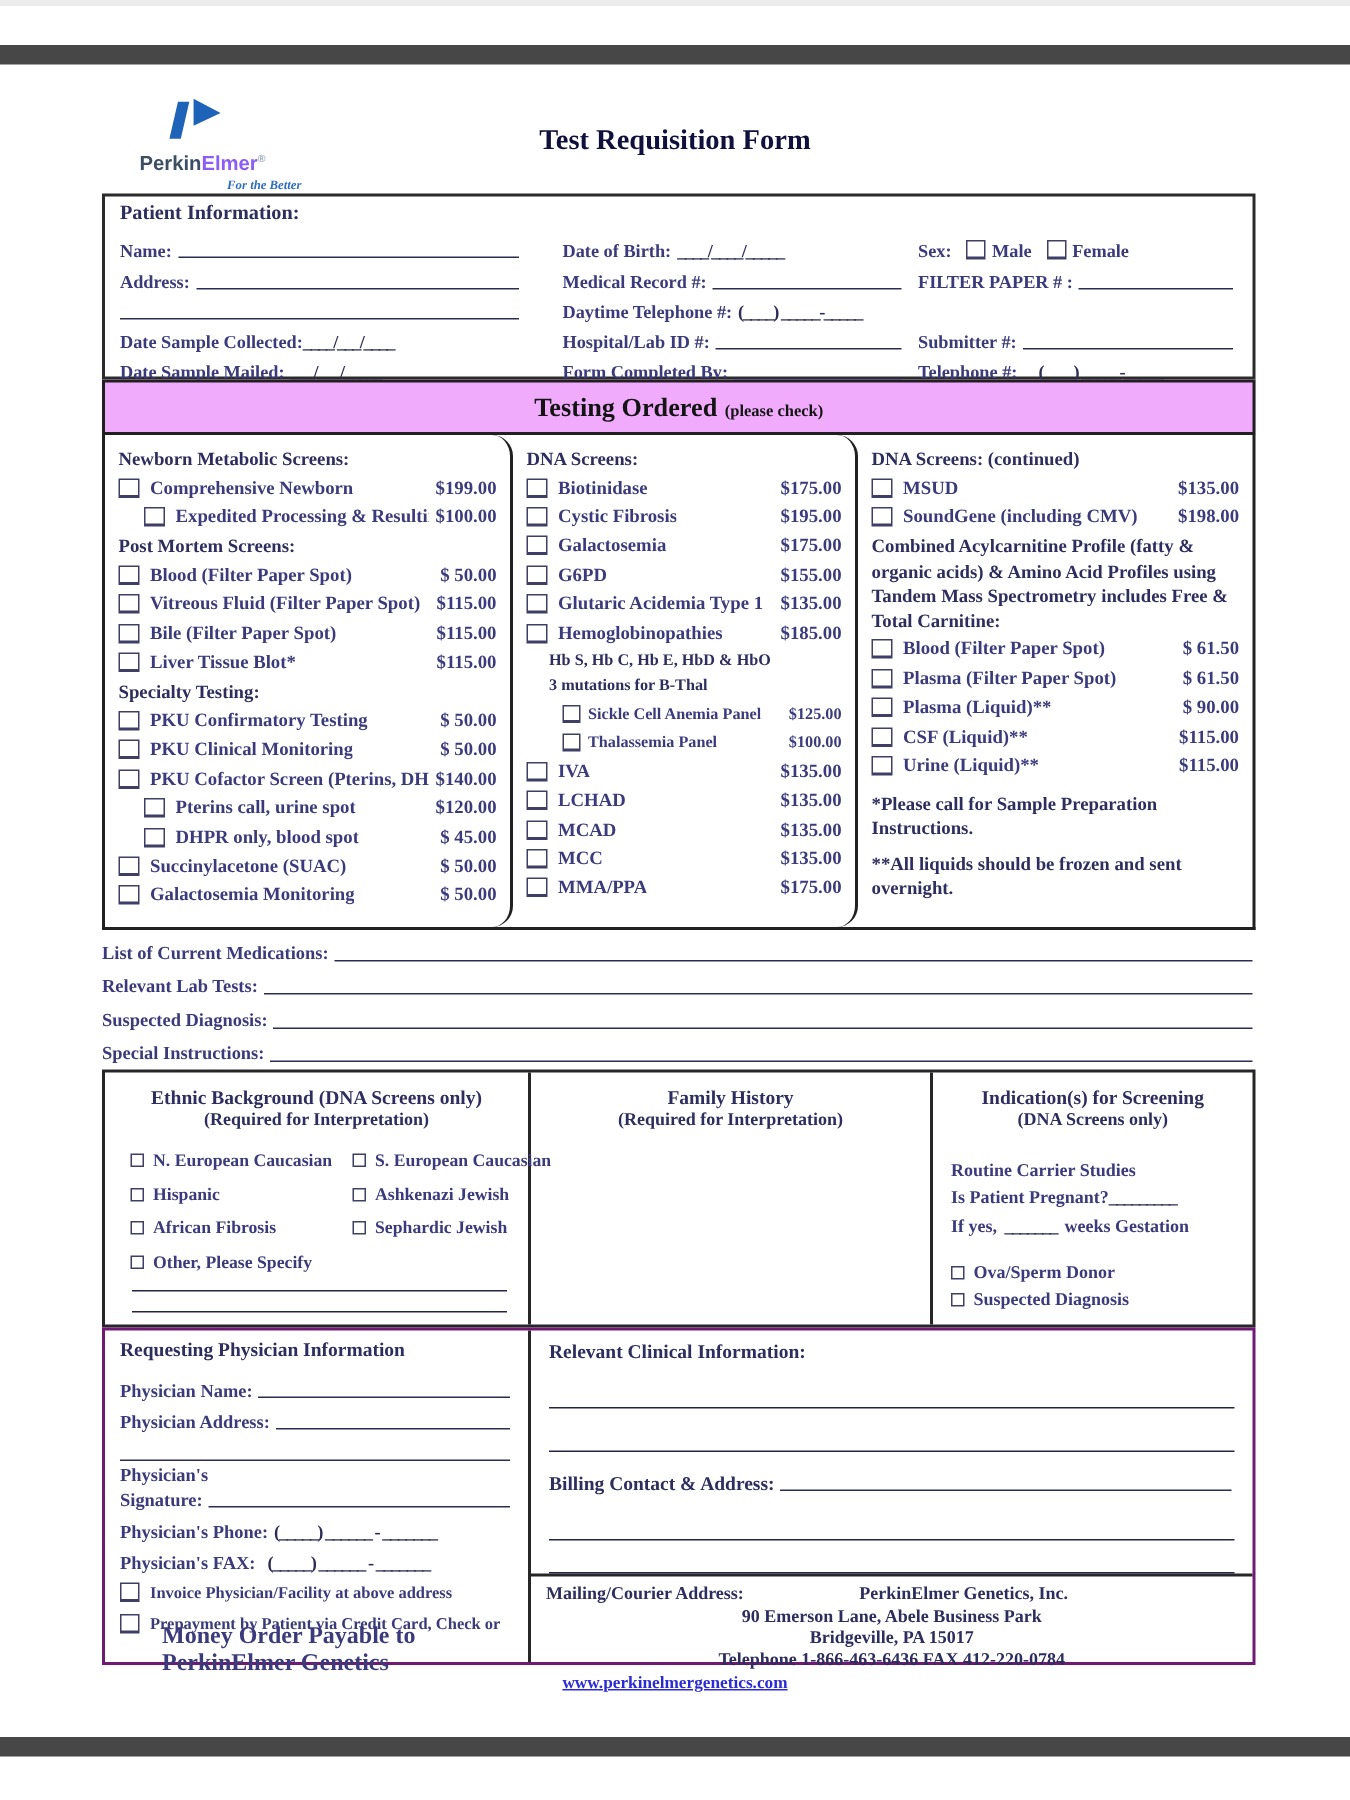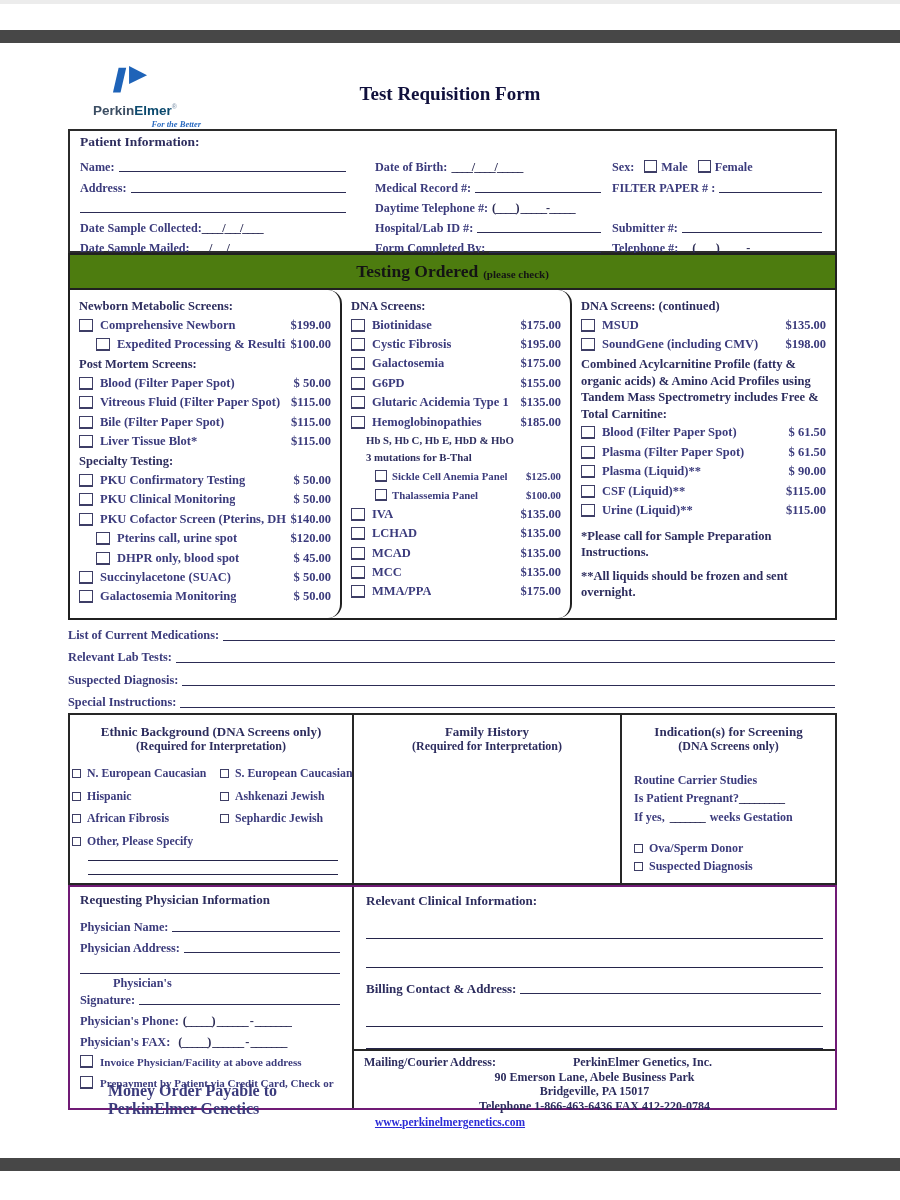--- a/index.html
+++ b/index.html
@@ -7,39 +7,39 @@
         font-family:"Liberation Serif","DejaVu Serif",serif;font-weight:700;color:#3b3b7c;}
   .edge{position:absolute;top:0;left:0;width:100%;height:4px;background:#ececec;}
   .scanbar{position:absolute;left:0;width:100%;height:13px;background:#474747;}
   .scanbar.top{top:30px;}
   .scanbar.bot{top:1158px;}
 
   
   .brand{position:absolute;left:93px;top:64px;width:118px;}
   .mark{display:block;margin-left:16px;width:42px;height:36px;}
   .brandline{font-family:"Liberation Sans","DejaVu Sans",sans-serif;font-size:13.5px;line-height:14px;}
-  .b1{color:#3c4e63;} .b2{color:#0c4a6e;} .b3{color:#93a5b8;font-size:7px;vertical-align:super;}
+  .b1{color:#3c4e63;} .b2{color:#8b5cf6;} .b3{color:#93a5b8;font-size:7px;vertical-align:super;}
   .tagline{font-style:italic;color:#2d6cc0;font-size:8.5px;text-align:right;padding-right:10px;margin-top:1px;}
   .title{position:absolute;left:0;top:83px;width:900px;text-align:center;font-size:19px;color:#10103c;}
 
   
   .pbox{position:absolute;left:68px;top:129px;width:769px;height:124px;border:2px solid #2b2b2b;box-sizing:border-box;}
   .pc{position:absolute;}
   .pc1{left:10px;top:3px;width:268px;}
   .pc2{left:305px;top:24px;width:228px;}
   .pc3{left:542px;top:24px;width:212px;}
   .sechead{font-size:13.5px;color:#2d2d5e;height:21px;}
   .prow{display:flex;align-items:flex-end;height:20.3px;font-size:12.2px;white-space:nowrap;}
   .ln{flex:1 1 auto;border-bottom:1.4px solid #2c2c55;margin:0 2px 3px 4px;height:1px;min-width:10px;}
   .us{letter-spacing:-1px;color:#2c2c55;margin-left:4px;}
   .cbx{width:11px;height:10px;border:1.5px solid #3e3e66;border-bottom-width:2.2px;margin:0 4px 2px 10px;flex:none;}
   .gap{height:20.3px;}
 
   
-  .banner{position:absolute;left:68px;top:253px;width:769px;height:37px;background:#4d7c0f;
+  .banner{position:absolute;left:68px;top:253px;width:769px;height:37px;background:#f0abfc;
           border:2px solid #202020;box-sizing:border-box;display:flex;align-items:center;justify-content:center;color:#141414;}
   .banner .big{font-size:17.5px;}
   .banner .small{font-size:11px;margin-left:5px;padding-top:4px;}
 
   
   .tbox{position:absolute;left:68px;top:290px;width:769px;height:330px;border:2px solid #202020;border-top:none;
         box-sizing:border-box;display:flex;}
   .tcol{padding:6px 9px 0 9px;box-sizing:border-box;overflow:hidden;border-radius:14px;}
   .tcol.a{width:272px;border-right:2px solid #202020;}
   .tcol.b{width:230px;border-right:2px solid #202020;}
@@ -61,36 +61,36 @@
   .midrow .ln{margin-bottom:2px;}
 
   
   .threecol{position:absolute;left:68px;top:713px;width:769px;height:172px;display:flex;
             border:2px solid #262626;box-sizing:border-box;}
   .eb{width:284px;border-right:2px solid #262626;box-sizing:border-box;}
   .fb{width:268px;border-right:2px solid #262626;box-sizing:border-box;}
   .ib{flex:1;}
   .boxtitle{text-align:center;font-size:13px;color:#2d2d5e;line-height:15px;margin-top:9px;}
   .boxtitle2{text-align:center;font-size:12px;color:#2d2d5e;line-height:14px;}
-  .egrid{display:grid;grid-template-columns:148px 1fr;padding:13px 6px 0 2px;row-gap:7.5px;font-size:11.8px;}
+  .egrid{display:grid;grid-template-columns:148px 1fr;padding:13px 6px 0 17px;row-gap:7.5px;font-size:11.8px;}
   .eopt{display:flex;align-items:center;white-space:nowrap;}
   .sq{width:7px;height:7px;border:1.4px solid #3e3e66;margin-right:6px;flex:none;}
   .eln{border-bottom:1.7px solid #24244a;margin:11px 14px 0 18px;}
   .icontent{padding:16px 8px 0 12px;font-size:12px;}
   .irow{display:flex;align-items:flex-end;height:18.5px;white-space:nowrap;}
   .iopt{display:flex;align-items:center;height:18px;margin-top:0;}
   .iopts{margin-top:15px;}
 
   
   .bottom{position:absolute;left:68px;top:885px;width:769px;height:225px;display:flex;
           border:2px solid #701a75;box-sizing:border-box;}
   .phys{width:284px;border-right:2px solid #262626;box-sizing:border-box;padding:5px 10px 0 10px;}
   .phys .sechead{height:22px;font-size:13px;}
   .phrow{display:flex;align-items:flex-end;height:21px;font-size:12.3px;white-space:nowrap;}
-  .phrow.half{height:14px;margin-left:33px;}
+  .phrow.half{height:14px;}
   .phrow.sig{height:17px;}
   .phopt{display:flex;align-items:center;height:19px;font-size:11px;margin-top:2px;}
   .phopt .cbb{width:11px;height:10px;border:1.5px solid #3e3e66;border-bottom-width:2.2px;margin-right:7px;flex:none;}
   .money{height:16px;font-size:16px;padding-left:28px;display:flex;align-items:center;}
   .rcol{flex:1;display:flex;flex-direction:column;}
   .clin{flex:1;padding:6px 12px 0 12px;}
   .clin .sechead{font-size:13px;height:20px;}
   .cln{border-bottom:1.6px solid #24244a;}
   .cln.l1{margin-top:25px;} .cln.l2{margin-top:28px;} .cln.l3{margin-top:29px;} .cln.l4{margin-top:21px;}
   .brow{display:flex;align-items:flex-end;height:22px;font-size:13px;color:#2d2d5e;margin-top:7px;}

